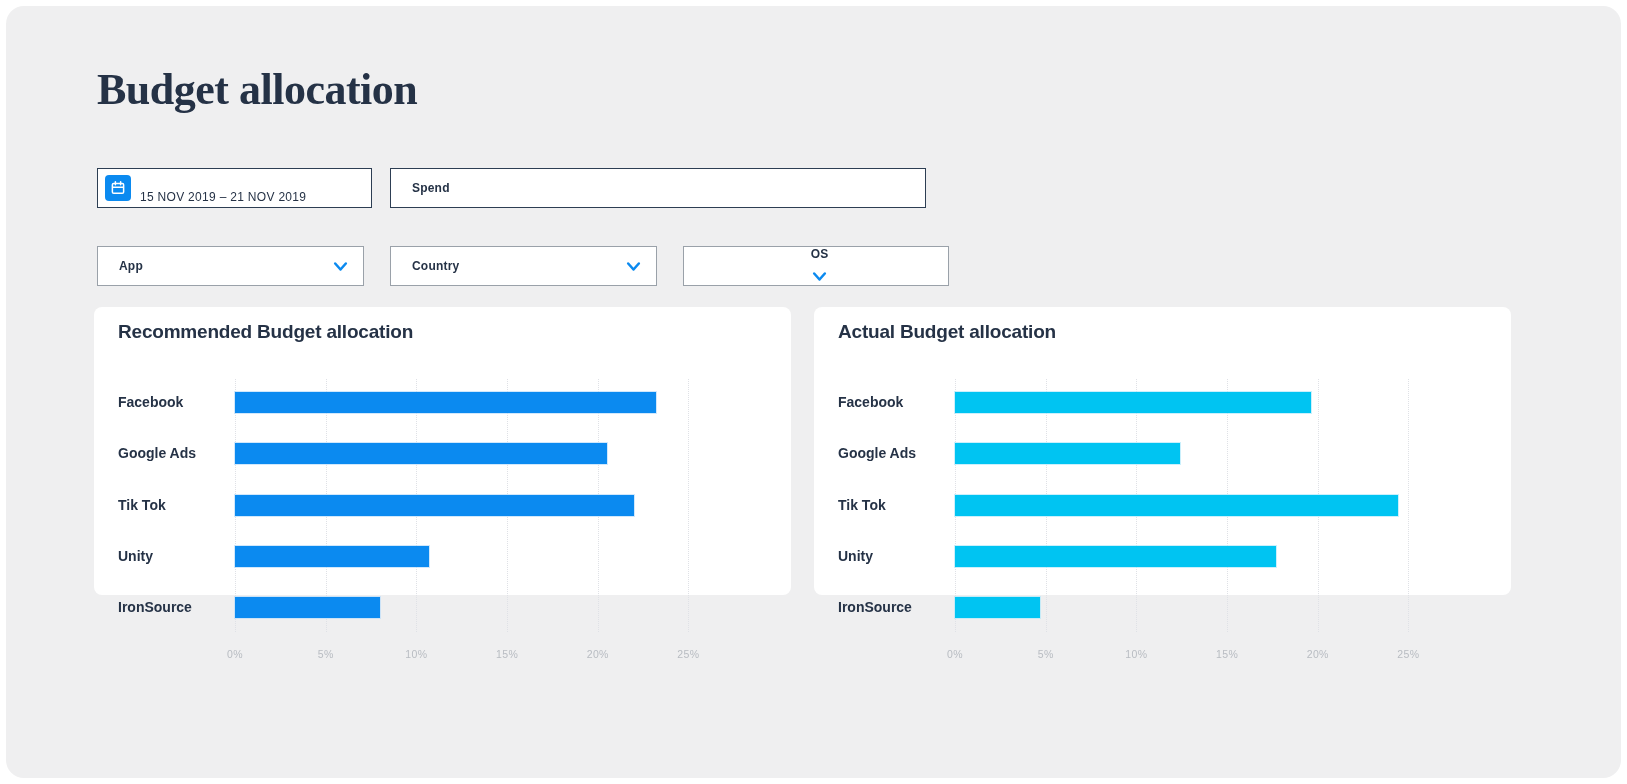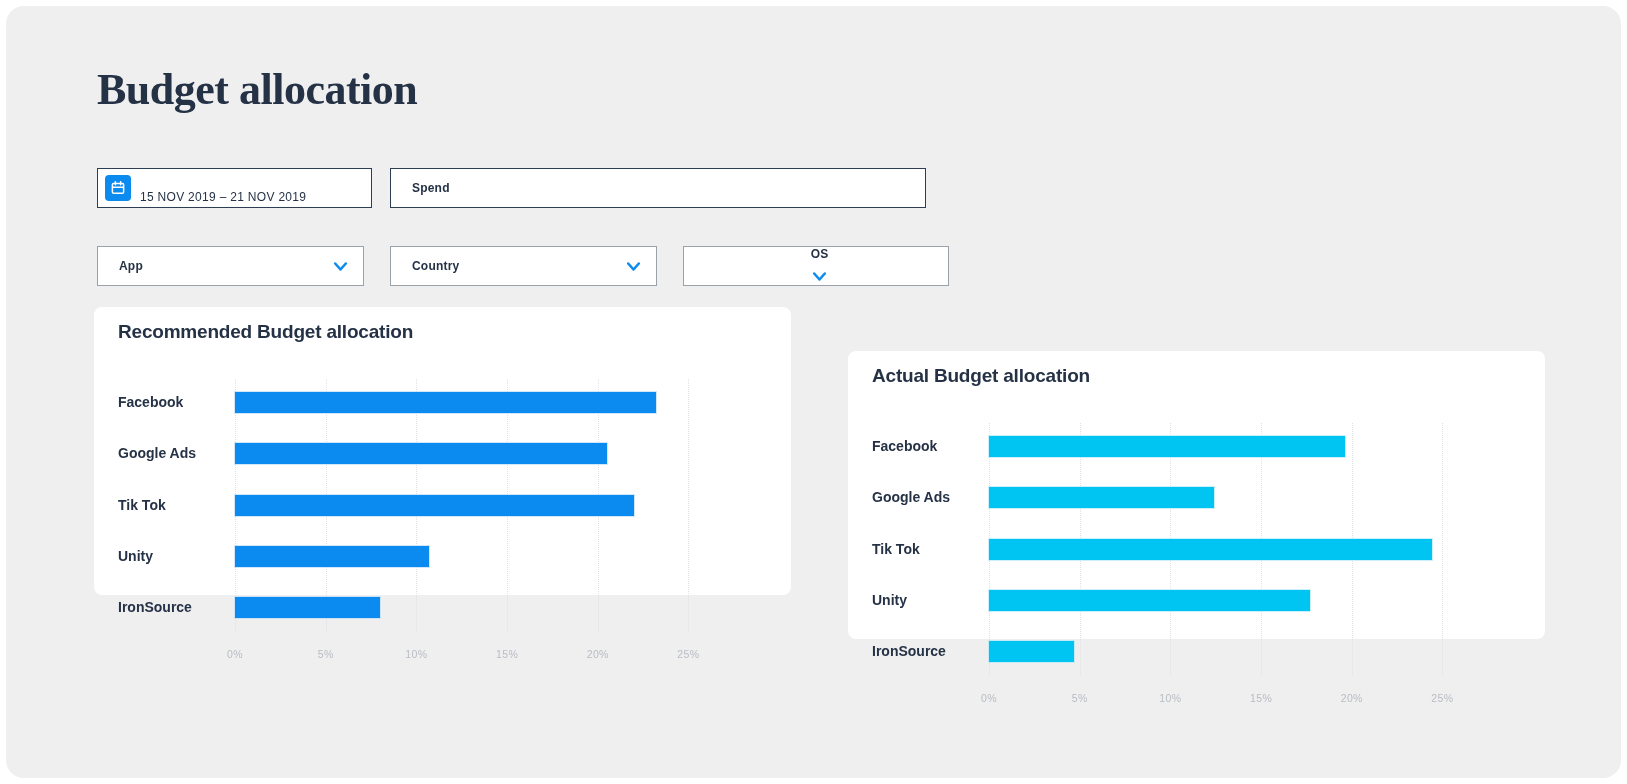--- a/index.html
+++ b/index.html
@@ -37,21 +37,21 @@
   .dd-country { left:390px; top:226px; width:267px;gap:16px; }
   .dd-os      { left:683px; top:226px; width:266px;flex-direction:column; }
   .dd { padding-left:21px; justify-content:space-between; padding-right:14px; cursor:pointer; }
   .chev { flex:0 0 auto; display:block; }
   
   .card {
     position:absolute; top:307px; width:697px; height:288px;
     background:#ffffff; border-radius:8px;
   }
   .card.left  { left:94px; }
-  .card.right { left:848px;margin-top:44px; }
+  .card.right { left:814px; }
   .card-title {
     position:absolute; left:24px; top:14px;
     font-size:19px; font-weight:700; color:#253246; letter-spacing:-0.2px;
   }
   .grid-area { position:absolute; left:141px; top:72px; width:526px; height:253px; }
   .gridline  { position:absolute; top:0; bottom:0; width:0; border-left:1px dotted #dfe1e6; }
   .row-label {
     position:absolute; left:24px; width:112px; height:21px;
     font-size:14px; font-weight:700; color:#253246;
     line-height:21px; white-space:nowrap;

